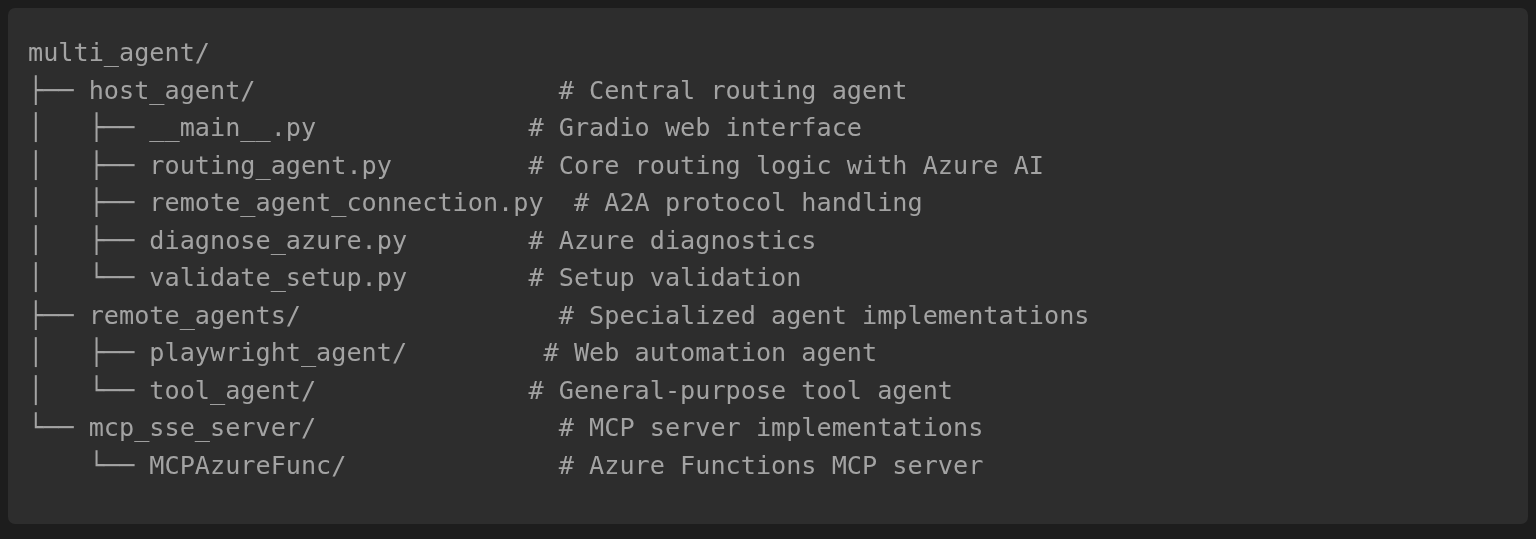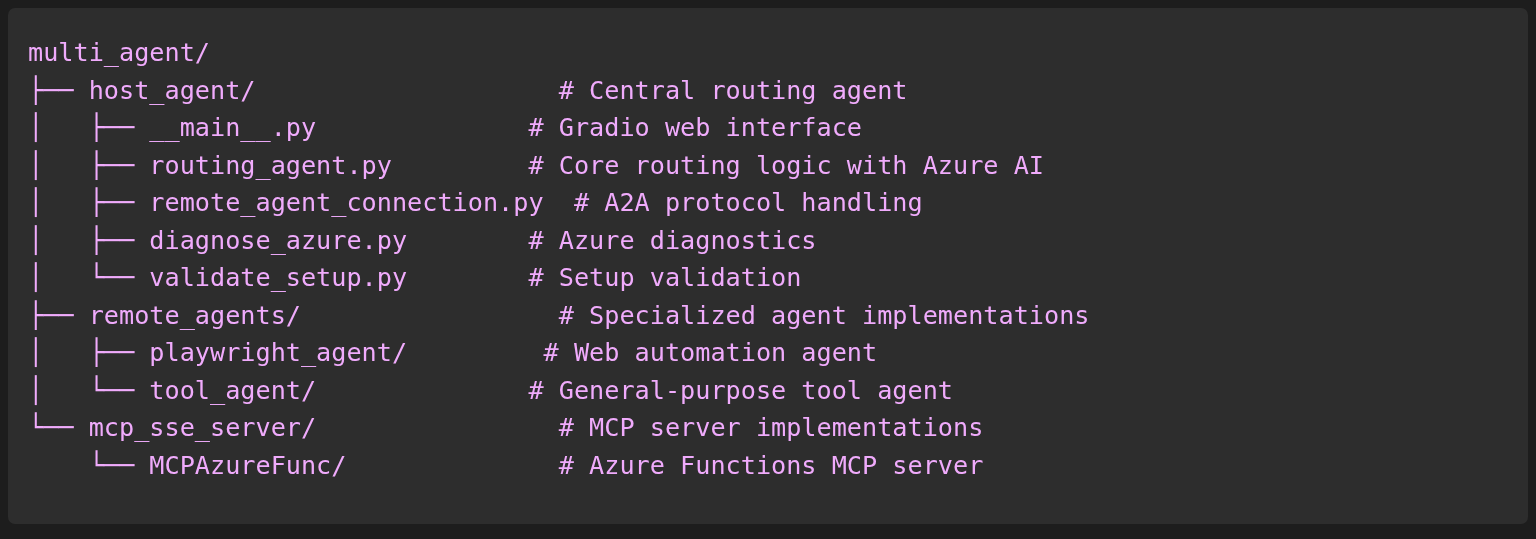--- a/index.html
+++ b/index.html
@@ -43,21 +43,21 @@
     bottom: 0;
     overflow: hidden;
   }
 
   pre#tree-listing {
     margin: 0;
     padding: 26px 14px 0 20px;
     font-family: "DejaVu Sans Mono", "Liberation Mono", monospace;
     font-size: 25.2px;
     line-height: 37.5px;
-    color: #f0abfc;
+    color: #a3a3a3;
     white-space: pre;
     letter-spacing: 0px;
     -webkit-font-smoothing: antialiased;
   }
 
   pre#tree-listing .line {
     display: block;
     white-space: pre;
   }
 </style>

